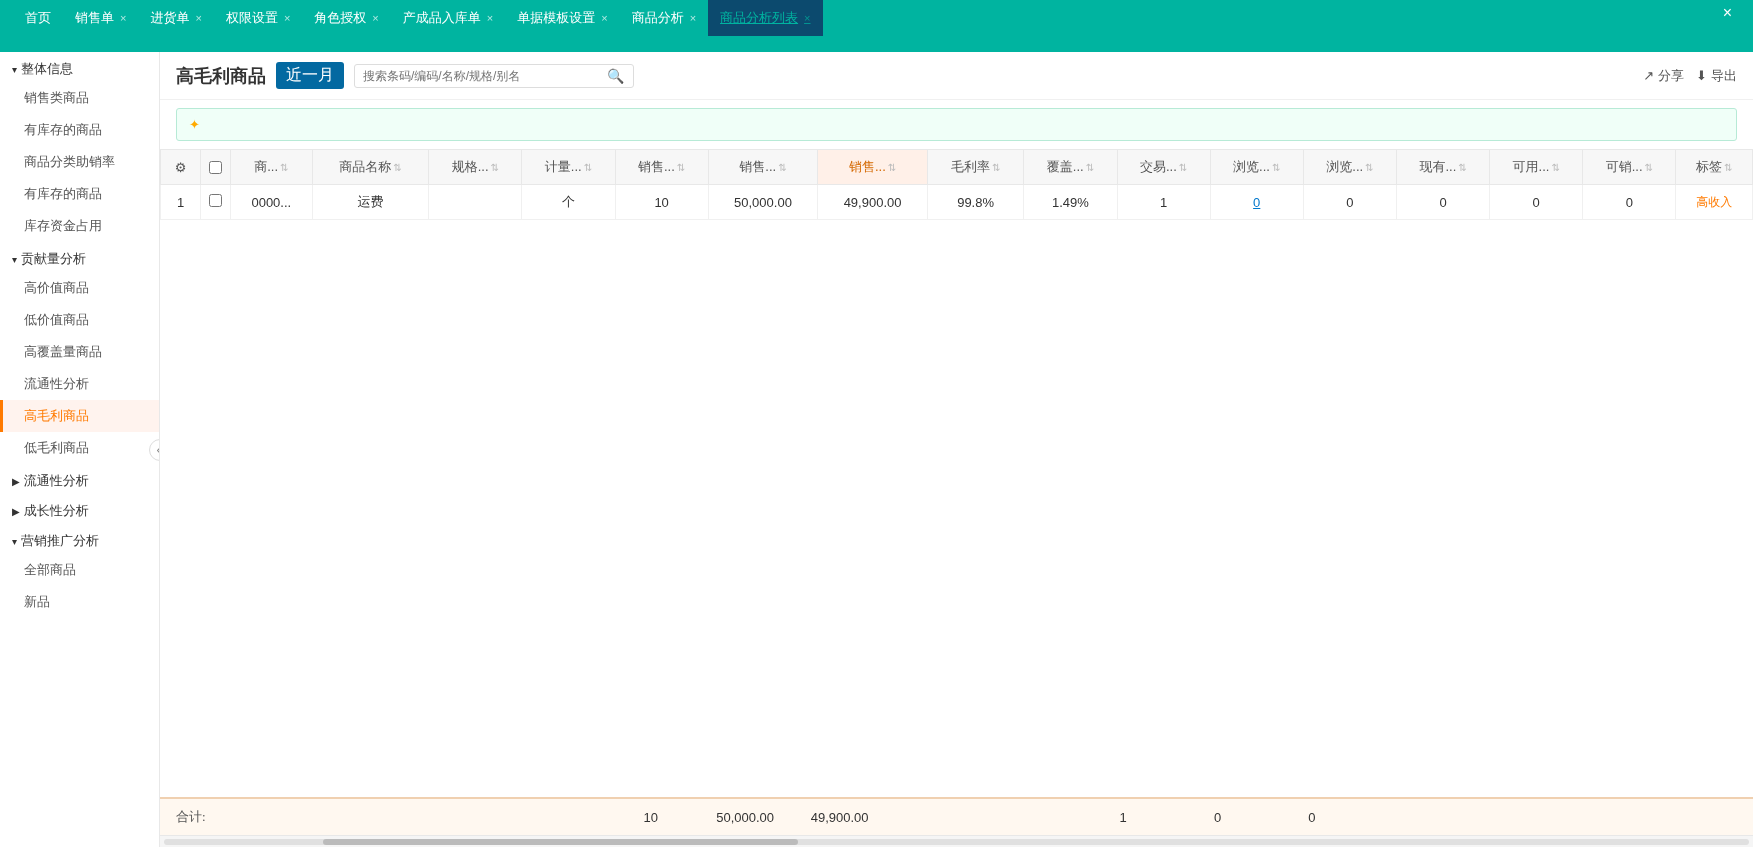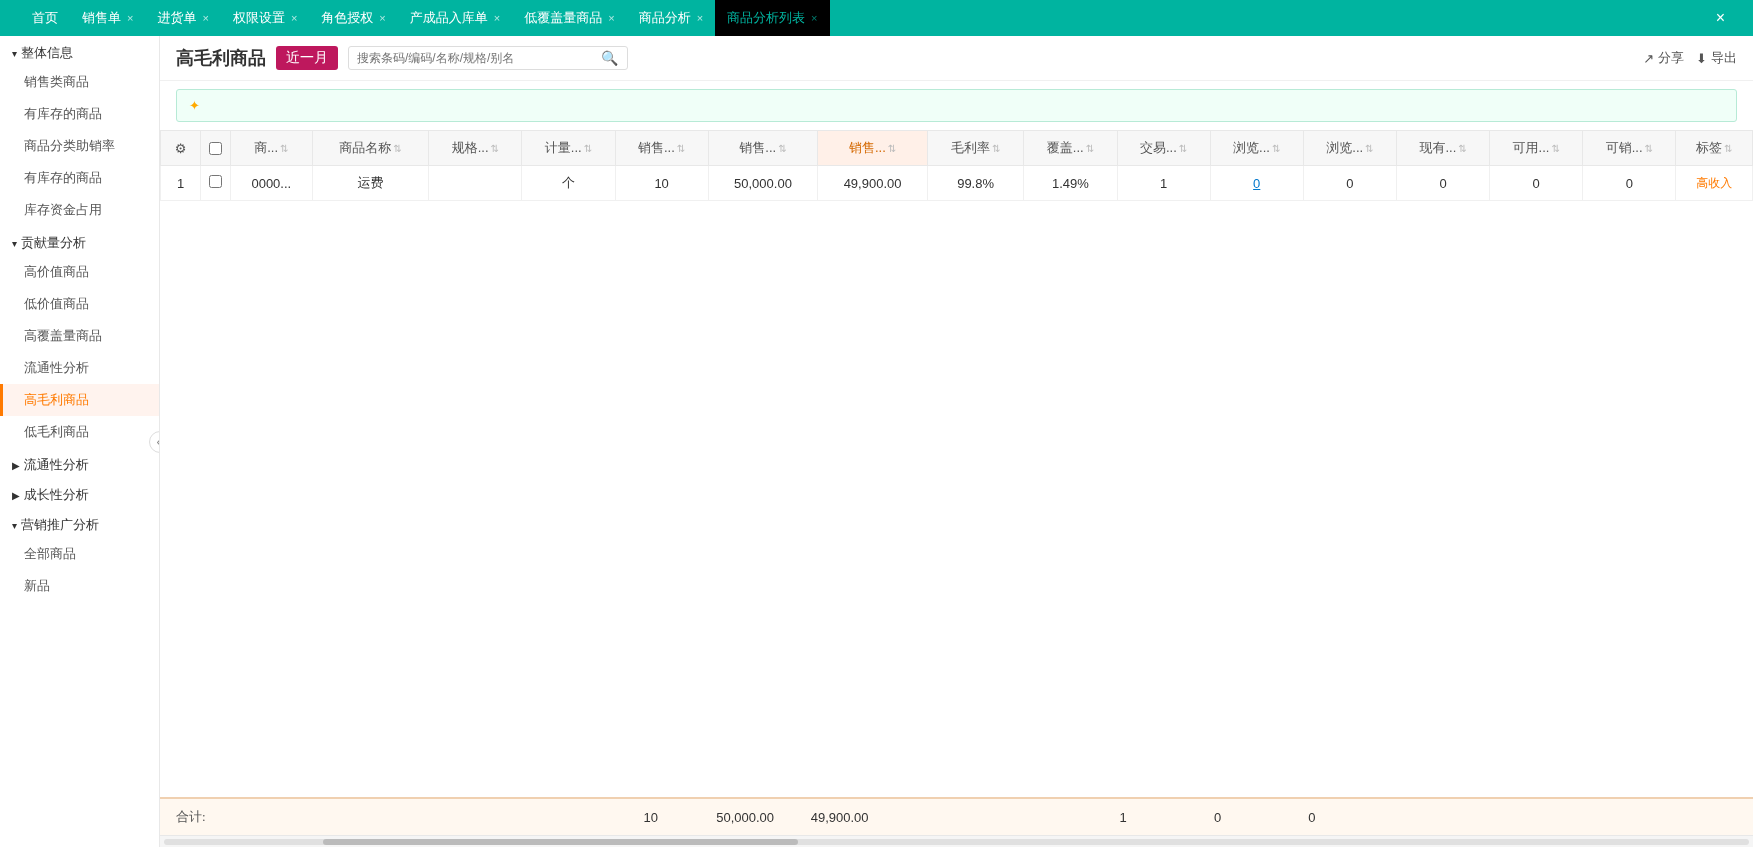--- a/index.html
+++ b/index.html
@@ -2,38 +2,38 @@
 <html><head>
   <meta charset="utf-8">
   <style>
     * { box-sizing: border-box; margin: 0; padding: 0; font-family: 'Microsoft YaHei', Arial, sans-serif; font-size: 13px; }
     body { background: #f5f5f5; overflow: hidden; height: 847px; display: flex; flex-direction: column; }
 
     
     .top-nav {
       background: #00b4a0;
       display: flex;
-      align-items: center;
-      height: 36px;
-      padding: 0 20px;
+      align-items: flex-start;
+      height: 52px;
+      padding: 0 13px;
       flex-shrink: 0;
       color: #fff;
     }
     .top-nav .nav-item {
       padding: 0 12px;
       height: 36px;
       display: flex;
       align-items: center;
       cursor: pointer;
       white-space: nowrap;
       font-size: 13px;
       color: #fff;
       position: relative;
     }
-    .top-nav .nav-item.active { background: #000000; color: #00b4a0; }
+    .top-nav .nav-item.active { background: #0c4a6e; color: #00b4a0; text-decoration: underline; }
     .top-nav .nav-item .close-x {
       margin-left: 6px;
       font-size: 11px;
       opacity: 0.7;
     }
     .top-nav .nav-item.active .close-x { color: #00b4a0; }
     .nav-spacer { flex: 1; }
     .nav-close-btn {
       color: #fff;
       cursor: pointer;
@@ -113,27 +113,27 @@
       padding: 10px 16px;
       border-bottom: 1px solid #f0f0f0;
       gap: 10px;
     }
     .content-title {
       font-size: 18px;
       font-weight: bold;
       color: #333;
     }
     .period-btn {
-      background: #be185d;
+      background: #0369a1;
       color: #fff;
       border: none;
       border-radius: 3px;
       padding: 3px 10px;
       cursor: pointer;
-      font-size: 14px;
+      font-size: 16px;
     }
     .search-box {
       display: flex;
       align-items: center;
       border: 1px solid #ddd;
       border-radius: 3px;
       padding: 3px 8px;
       flex: 1;
       max-width: 280px;
     }
@@ -282,21 +282,21 @@
   </div>
   <div class="nav-item">
     <span>角色授权</span>
     <span class="close-x">×</span>
   </div>
   <div class="nav-item">
     <span>产成品入库单</span>
     <span class="close-x">×</span>
   </div>
   <div class="nav-item">
-    <span>低覆盖量商品</span>
+    <span>单据模板设置</span>
     <span class="close-x">×</span>
   </div>
   <div class="nav-item">
     <span>商品分析</span>
     <span class="close-x">×</span>
   </div>
   <div class="nav-item active">
     <span>商品分析列表</span>
     <span class="close-x">×</span>
   </div>

